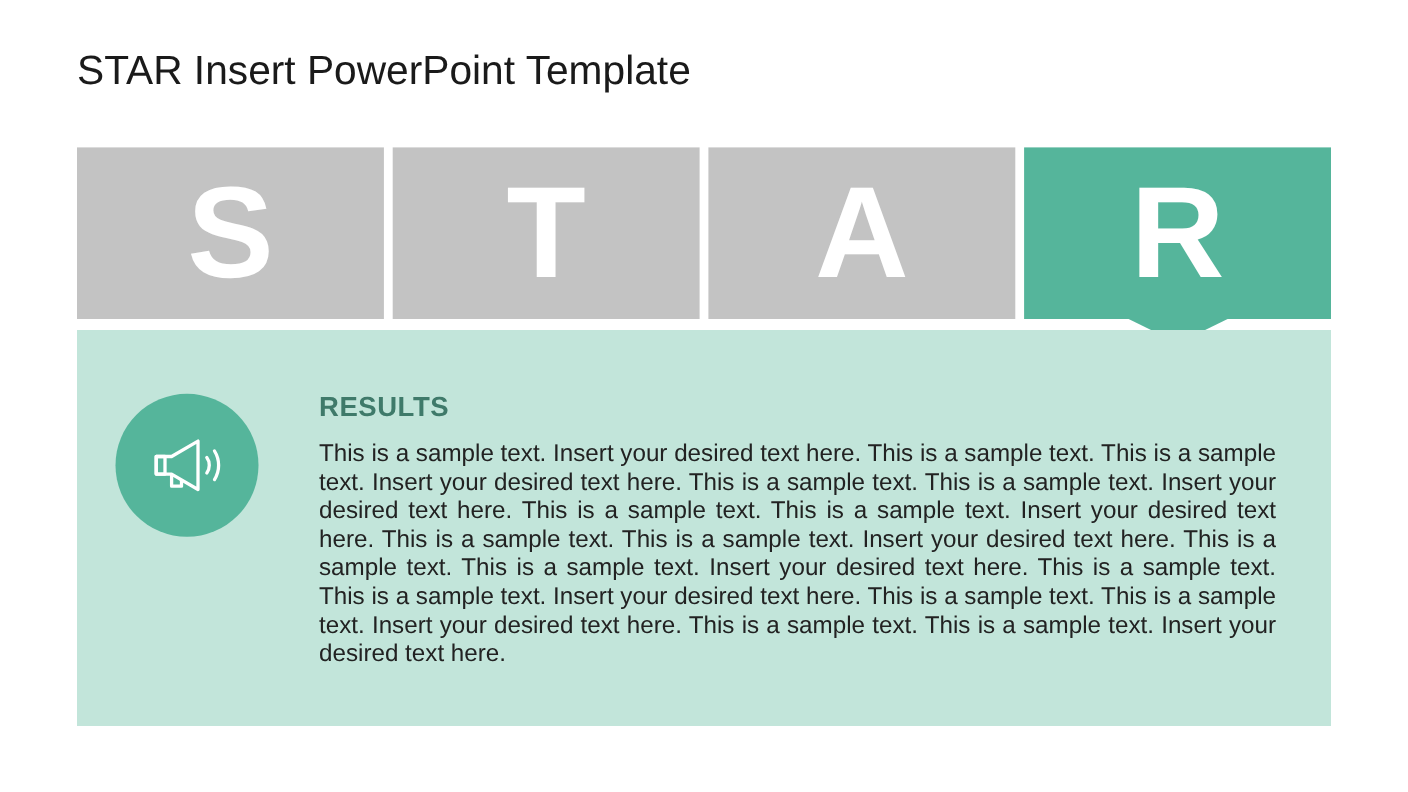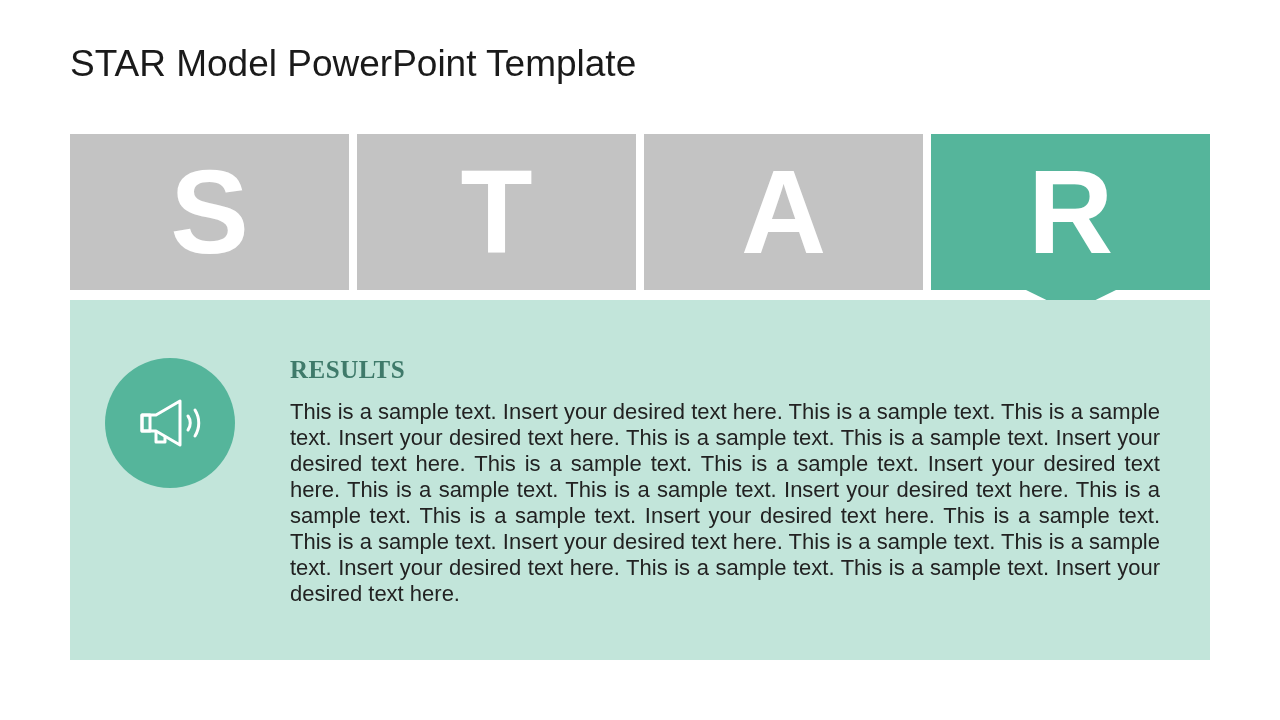--- a/index.html
+++ b/index.html
@@ -99,36 +99,35 @@
     top: 55px;
     width: 870px;
   }
   .panel-heading {
     font-size: 25px;
     font-weight: bold;
     color: #3f7a6a;
     letter-spacing: 0.5px;
     margin: 0 0 14px 0;
     line-height: 30px;
-    font-family: Liberation Serif, serif;
   }
   .panel-text {
     font-size: 22px;
     color: #222222;
     line-height: 26px;
     text-align: justify;
     margin: 0;
   }
 </style>
 </head>
 <body>
 
 <div class="slide">
 
-  <div class="slide-title">STAR Model PowerPoint Template</div>
+  <div class="slide-title">STAR Insert PowerPoint Template</div>
 
   <div class="letters-row">
 
     <div class="letter-box">
       <span class="glyph">S</span>
     </div>
 
     <div class="letter-box">
       <span class="glyph">T</span>
     </div>

